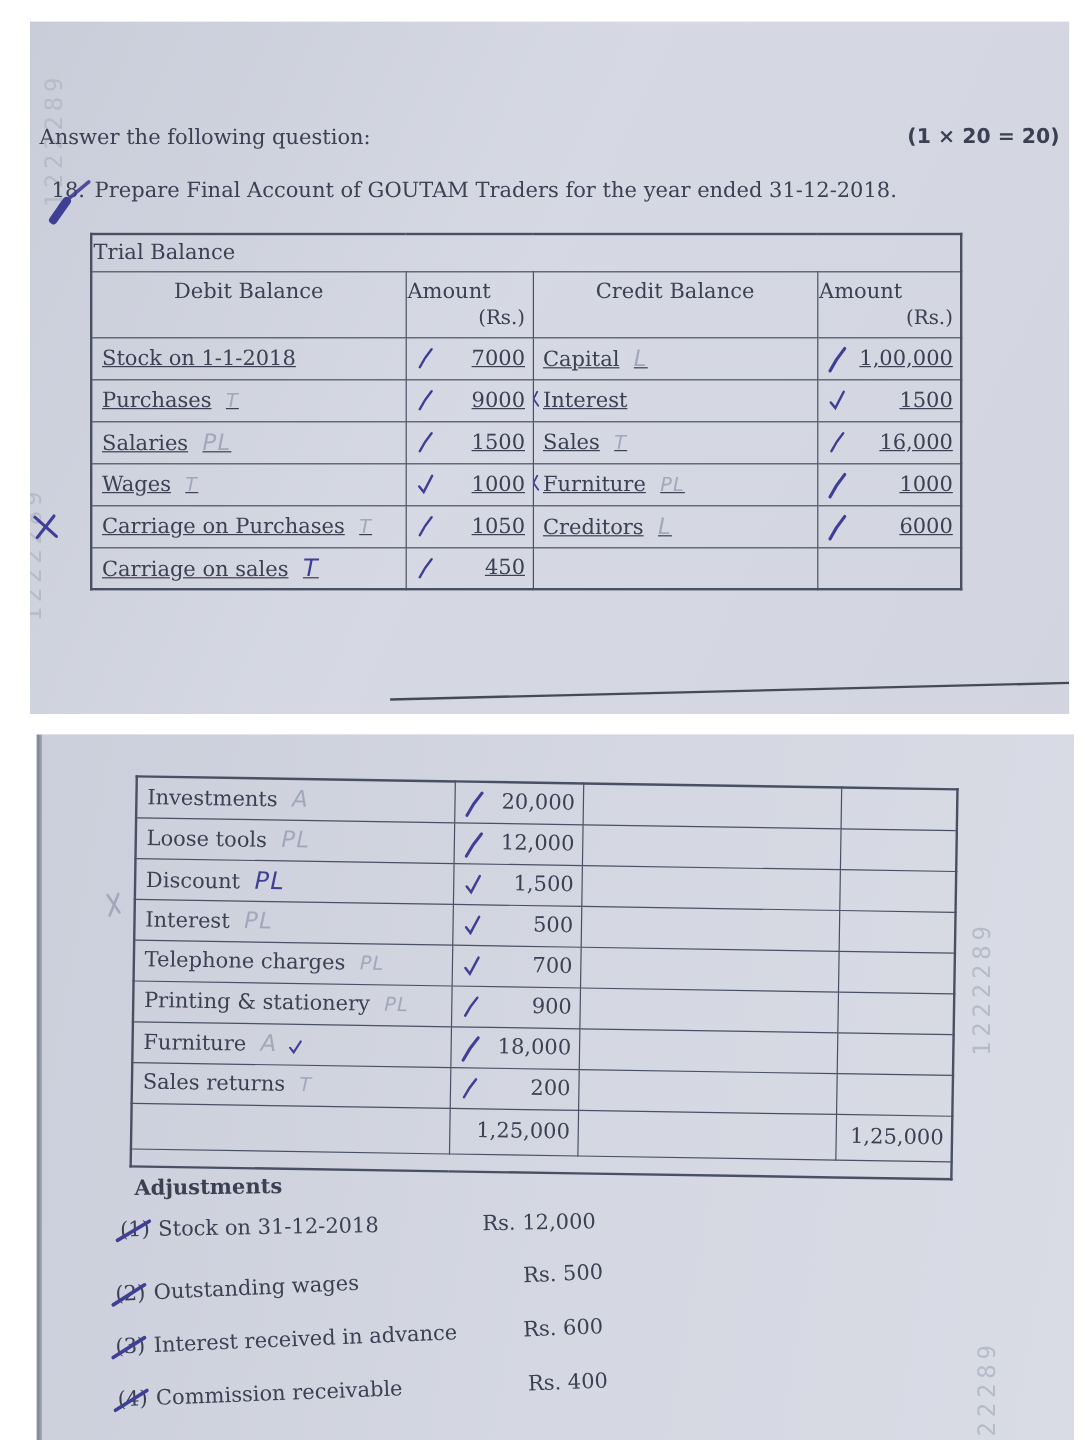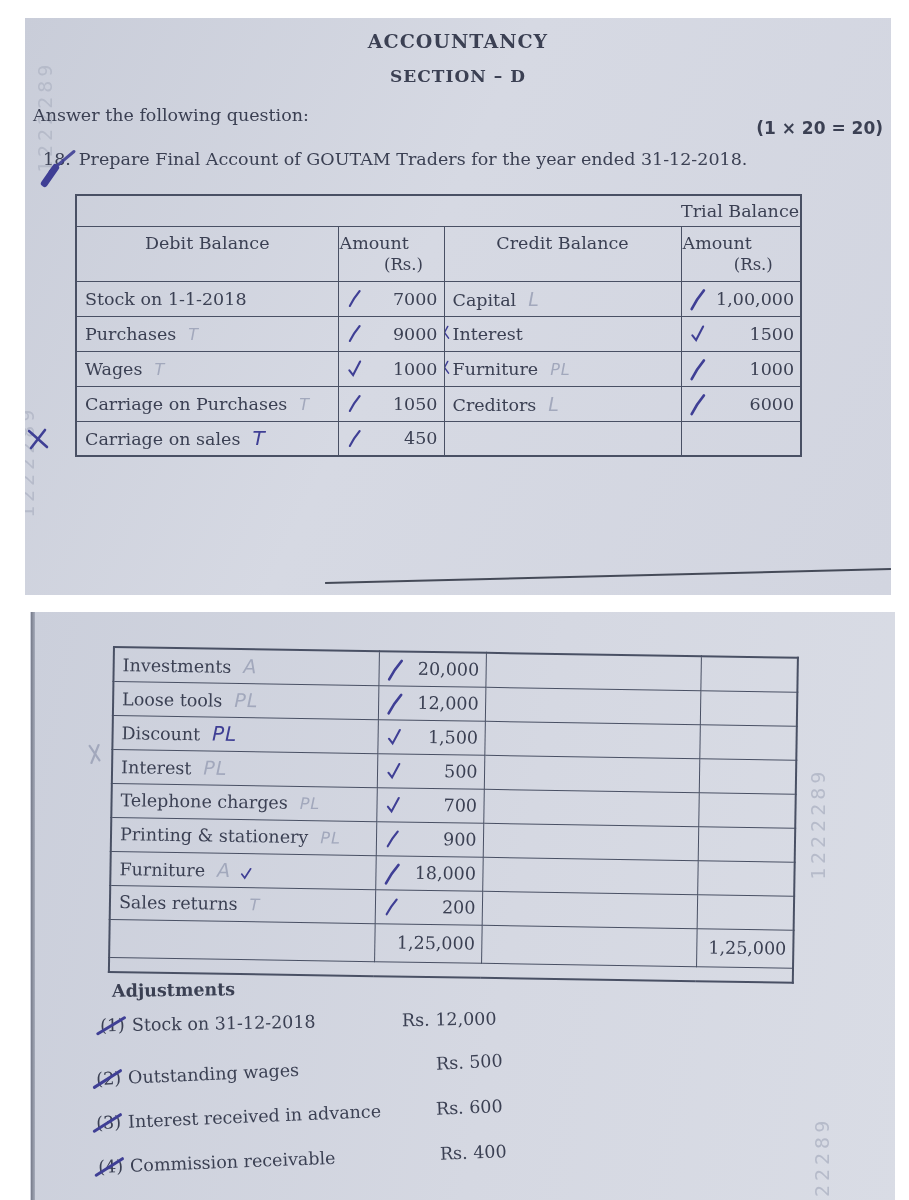--- a/index.html
+++ b/index.html
@@ -22,39 +22,39 @@
   .stamp-tl{left:8px;top:-30px;height:185px;}
   .stamp-ml{left:-10px;top:340px;height:160px;}
   .stamp-mr{left:776px;top:128px;height:140px;}
   .stamp-br{left:780px;top:470px;height:115px;}
 
   .doc-title{position:absolute;top:12px;left:0;width:100%;text-align:center;
              font-weight:bold;font-size:19px;letter-spacing:1px;}
   .section-title{position:absolute;top:48px;left:0;width:100%;text-align:center;
              font-weight:bold;font-size:17px;letter-spacing:1px;}
   .instruction{position:absolute;left:8px;top:87px;font-size:17.5px;}
-  .marks{position:absolute;right:8px;top:100px;font-size:17px;font-weight:bold;
+  .marks{position:absolute;right:8px;top:86px;font-size:17px;font-weight:bold;
          font-family:"DejaVu Sans", sans-serif;}
   .question{position:absolute;left:18px;top:131px;font-size:17.5px;white-space:nowrap;}
   .qnum{margin-right:8px;}
 
   .pen-stroke{position:absolute;background:var(--ink);border-radius:3px;}
   .ps1{left:20px;top:142px;width:34px;height:2.6px;transform:rotate(-40deg);opacity:.9;}
   .ps2{left:12px;top:154px;width:26px;height:7px;transform:rotate(-55deg);}
 
   table{border-collapse:collapse;position:absolute;table-layout:fixed;}
   td{border:1.5px solid var(--border);overflow:hidden;}
   #table1{left:50px;top:176px;width:725px;border:2px solid var(--border);}
   #table1 col.c1{width:262px;} #table1 col.c2{width:106px;}
   #table1 col.c3{width:237px;} #table1 col.c4{width:120px;}
-  .t-title td{height:31px;text-align:right;font-size:17.5px;}
+  .t-title td{height:31px;text-align:left;font-size:17.5px;}
   .t-head td{height:55px;vertical-align:top;padding-top:6px;font-size:17.5px;text-align:center;}
   .t-head .l1{display:block;text-align:left;}
-  .t-head .l2{display:block;padding-right:5px;font-size:16.5px;margin-top:2px;padding-left:30px;}
-  .t-data td{height:35px;font-size:17.5px;}
+  .t-head .l2{display:block;text-align:right;padding-right:5px;font-size:16.5px;margin-top:2px;padding-left:30px;}
+  .t-data td{height:35px;font-size:17.5px;text-decoration:underline;}
   td.name{padding:0 4px 0 8px;position:relative;white-space:nowrap;}
   td.amt{padding:0 6px 0 8px;}
   .amt-in{display:flex;align-items:center;justify-content:space-between;height:100%;}
   .amt-in.end{justify-content:flex-end;}
   .num{white-space:nowrap;}
 
   .note{font-family:"DejaVu Sans", sans-serif;font-style:italic;font-size:16px;
         color:var(--pencil);margin-left:12px;letter-spacing:1px;}
   .note-big{font-size:19px;}
   .note-ink{color:var(--ink);font-size:20px;}
@@ -99,22 +99,20 @@
 </style>
 </head>
 <body>
 
 <div id="page">
 
   <section id="scan1" class="scan">
 
     <div class="stamp stamp-tl">1222289</div>
 
-    <div class="doc-title">ACCOUNTANCY</div>
-    <div class="section-title">SECTION – D</div>
     <div class="instruction">Answer the following question:</div>
     <div class="marks">(1 × 20 = 20)</div>
 
     <div class="question">
       <span class="qnum">18.</span><span>Prepare Final Account of GOUTAM Traders for the year ended 31-12-2018.</span>
     </div>
     <div class="pen-stroke ps1"></div>
     <div class="pen-stroke ps2"></div>
 
     <table id="table1">
@@ -180,20 +178,40 @@
               <div class="amt-in">
                 <svg class="tick" viewBox="0 0 16 22" width="15" height="21">
                   <path d="M2.5 13L6.5 18L14 3.5"></path>
                 </svg>
                 <span class="num">1500</span>
               </div>
             </td>
       </tr>
 
 
+      <tr class="t-data">
+        <td class="name"><span>Salaries</span><span class="note note-big">PL</span></td>
+        <td class="amt">
+              <div class="amt-in">
+                <svg class="tick" viewBox="0 0 16 22" width="15" height="21">
+                  <path d="M3 19C6 13 11 6 13.5 3"></path>
+                </svg>
+                <span class="num">1500</span>
+              </div>
+            </td>
+        <td class="name"><span>Sales</span><span class="note">T</span></td>
+        <td class="amt">
+              <div class="amt-in">
+                <svg class="tick" viewBox="0 0 16 22" width="15" height="21">
+                  <path d="M3 19C6 13 11 6 13.5 3"></path>
+                </svg>
+                <span class="num">16,000</span>
+              </div>
+            </td>
+      </tr>
 
       <tr class="t-data">
         <td class="name"><span>Wages</span><span class="note">T</span></td>
         <td class="amt">
               <div class="amt-in">
                 <svg class="tick" viewBox="0 0 16 22" width="15" height="21">
                   <path d="M2.5 13L6.5 18L14 3.5"></path>
                 </svg>
                 <span class="num">1000</span>
               </div>

